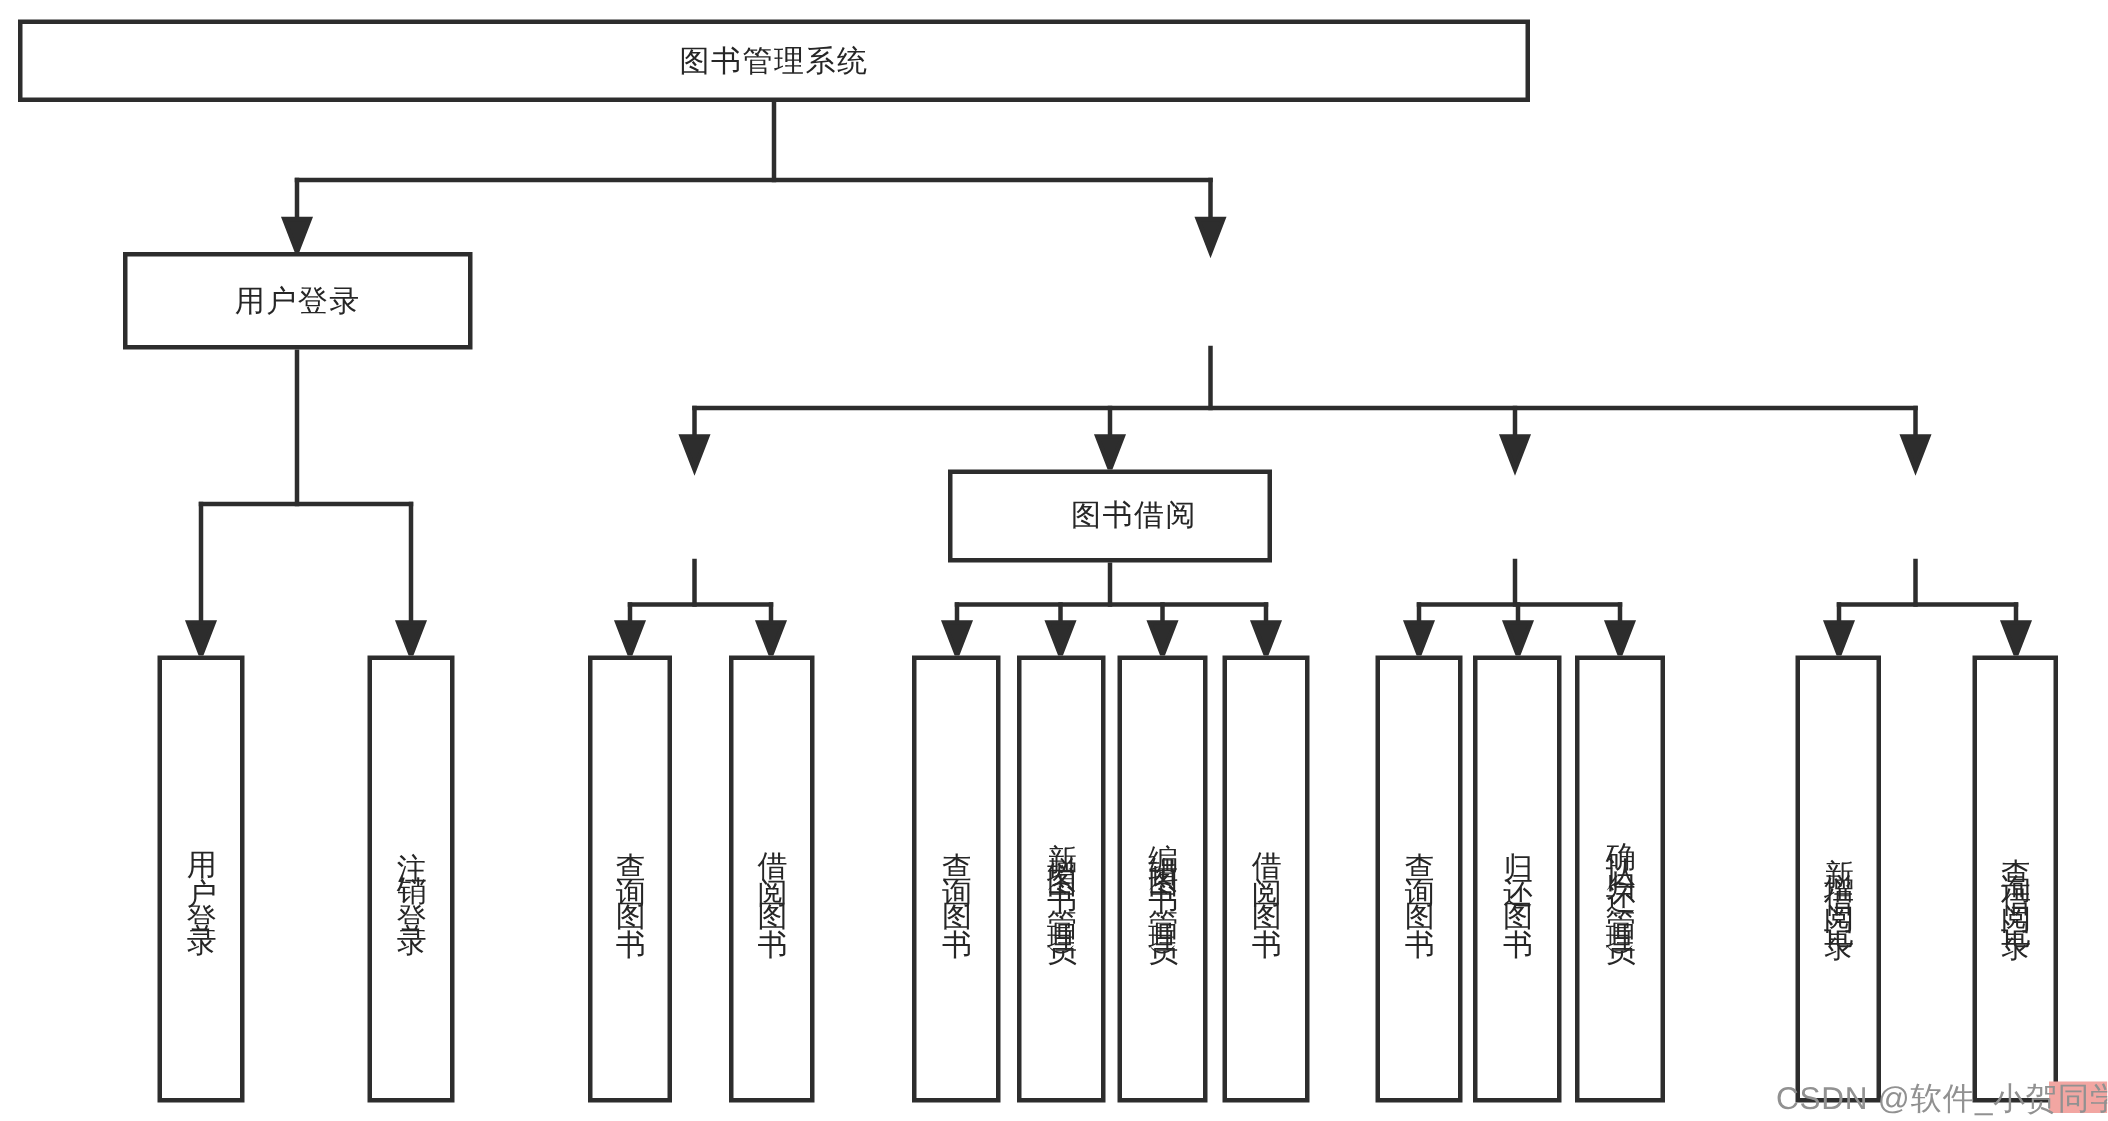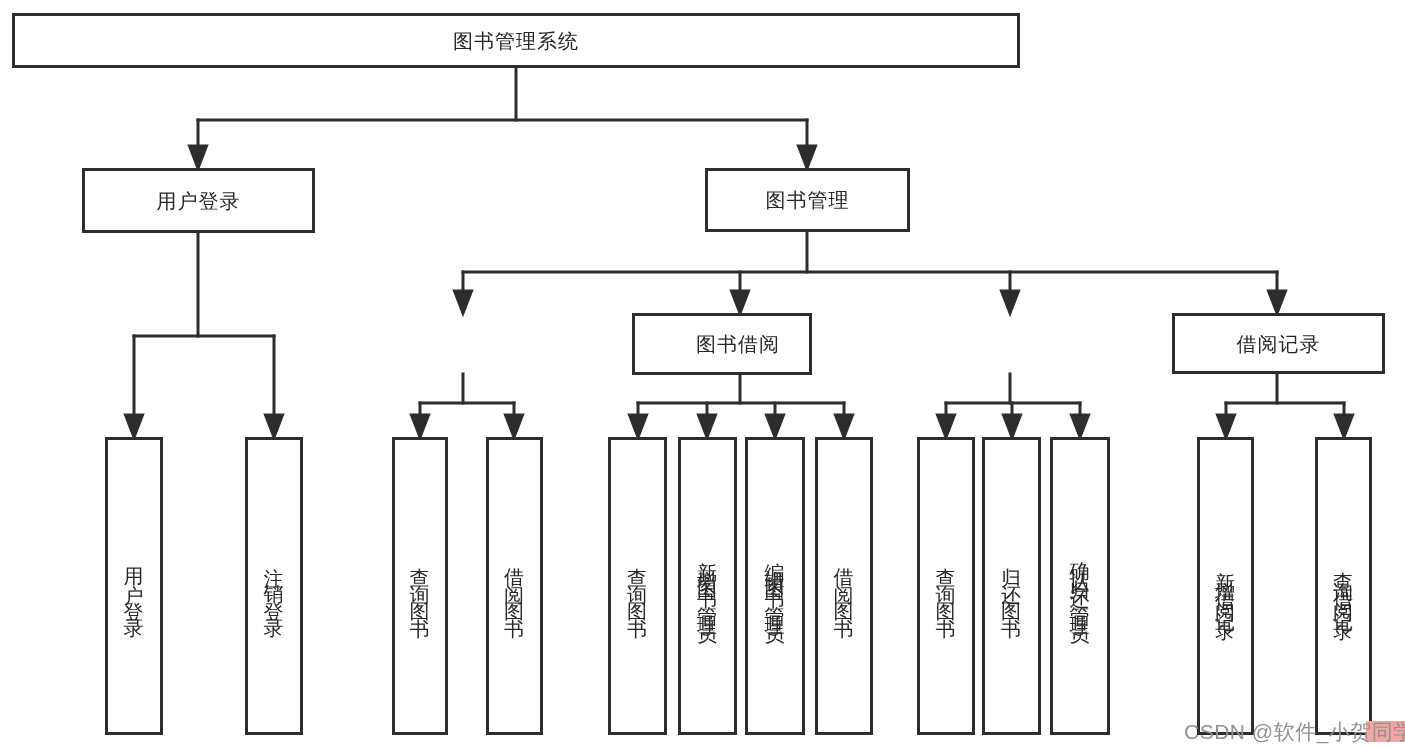--- a/index.html
+++ b/index.html
@@ -120,24 +120,22 @@
       <line x1="1226" y1="403" x2="1226" y2="417"></line>
       <polygon points="1217.5,415 1234.5,415 1226,437"></polygon>
       <line x1="1344" y1="403" x2="1344" y2="417"></line>
       <polygon points="1335.5,415 1352.5,415 1344,437"></polygon>
     </g>
   </svg>
 
   <div class="box h" style="left:12px; top:13px; width:1008px; height:55px;">图书管理系统</div>
 
   <div class="box h" style="left:82px; top:168px; width:233px; height:65px;">用户登录</div>
-  <div class="box h" style="left:705px; top:168px; width:205px; height:64px;">图书管理</div>
 
-  <div class="box h" style="left:632px; top:313px; width:180px; height:62px;padding-left:32px;">图书借阅</div>
-  <div class="box h" style="left:1172px; top:313px; width:213px; height:61px;">借阅记录</div>
+  <div class="box h" style="left:632px; top:313px; width:216px; height:62px;padding-left:32px;">图书借阅</div>
 
   <div class="box v sp4" style="left:105px; top:437px; width:58px;">用户登录</div>
   <div class="box v sp4" style="left:245px; top:437px; width:58px;">注销登录</div>
 
   <div class="box v sp4" style="left:392px; top:437px; width:56px;">查询图书</div>
   <div class="box v sp4" style="left:486px; top:437px; width:57px;">借阅图书</div>
 
   <div class="box v sp4" style="left:608px; top:437px; width:59px;">查询图书</div>
   <div class="box v sp9" style="left:678px; top:437px; width:59px;">新增图书（管理员）</div>
   <div class="box v sp9" style="left:745px; top:437px; width:60px;">编辑图书（管理员）</div>

